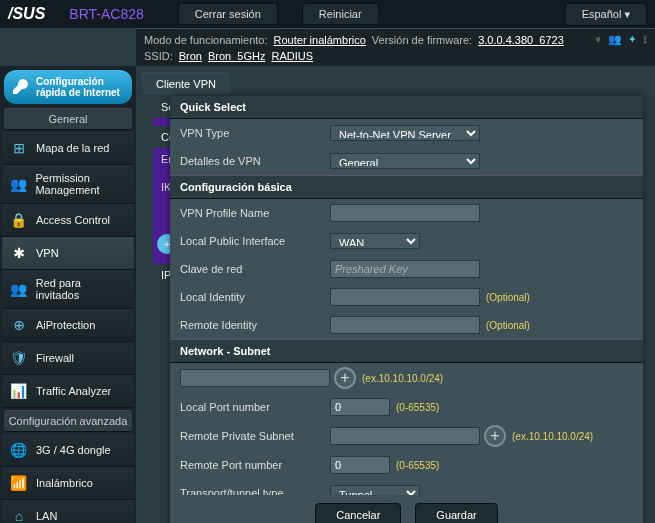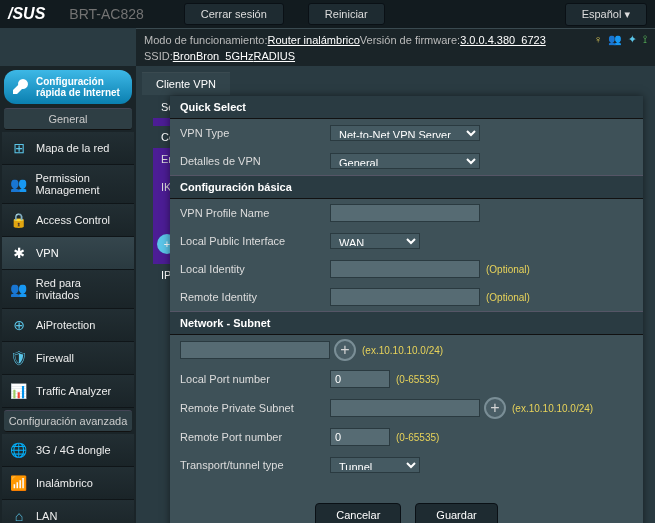--- a/index.html
+++ b/index.html
@@ -1,22 +1,22 @@
 <!DOCTYPE html>
 <html><head>
 <meta charset="utf-8">
 <style>
 *{margin:0;padding:0;box-sizing:border-box;font-family:Arial,sans-serif;font-size:11px}
 body{background:#2a3b42;color:#fff;width:655px;height:523px;overflow:hidden}
 .top{height:28px;background:#121b1f;display:flex;align-items:center;padding:0 8px;gap:24px}
 .logo{font-size:16px;font-weight:bold;font-style:italic;color:#fff}
-.model{font-size:14px;color:#737373;margin-right:16px}
+.model{font-size:14px;color:#8b5cf6;margin-right:10px}
 .tbtn{background:#1e2b31;border:1px solid #0a1015;color:#ddd;padding:4px 16px;border-radius:3px;cursor:pointer;font-size:11px}
 .spacer{flex:1}
-.info{background:#1a2428;padding:4px 8px;margin-left:136px;display:flex;align-items:center;color:#bbb;font-size:10px;border-top:1px solid #3a4a50}
+.info{background:#1a2428;padding:4px 8px;margin-left:136px;display:flex;align-items:center;gap:6px;color:#bbb;font-size:10px;border-top:1px solid #3a4a50}
 .info a{color:#fff;text-decoration:underline}
 .info .ic{margin-left:auto;display:flex;gap:6px}
 .main{display:flex;height:calc(100% - 50px)}
 .side{width:136px;background:#1a2428;padding:2px;overflow:hidden}
 .qsb{background:linear-gradient(to bottom,#3db8e6,#0a7fb0);border-radius:12px;padding:6px;margin:2px 2px 4px;display:flex;align-items:center;gap:6px;cursor:pointer}
 .qsb .t{font-size:10px;font-weight:bold;color:#fff}
 .shead{background:#2e3e44;color:#ccc;text-align:center;padding:4px;font-size:11px;border-top:1px solid #445;border-bottom:1px solid #111;border-radius:3px;margin:2px}
 .sitem{display:flex;align-items:center;gap:8px;padding:7px 8px;color:#eee;cursor:pointer;border-bottom:1px solid #0f1518;background:linear-gradient(to bottom,#222e33,#1a2428)}
 .sitem.active{background:linear-gradient(to bottom,#35464d,#2a3a40);color:#fff}
 .sic{width:18px;height:18px;display:flex;align-items:center;justify-content:center;color:#5bc5e8;font-size:14px}
@@ -165,20 +165,24 @@
         <div class="sect">Configuración básica</div>
         <div class="row">
             <span class="lbl">VPN Profile Name</span>
             <input class="inp" value="" style="">
           </div>
         <div class="row">
             <span class="lbl">Local Public Interface</span>
             <select class="sel" style="min-width:90px"><option>WAN</option></select>
           </div>
         <div class="row">
+            <span class="lbl">Clave de red</span>
+            <input class="inp" placeholder="Preshared Key" style="">
+          </div>
+        <div class="row">
             <span class="lbl">Local Identity</span>
             <input class="inp" value="" style="">
             <span class="hint">(Optional)</span>
           </div>
         <div class="row">
             <span class="lbl">Remote Identity</span>
             <input class="inp" value="" style="">
             <span class="hint">(Optional)</span>
           </div>
 

